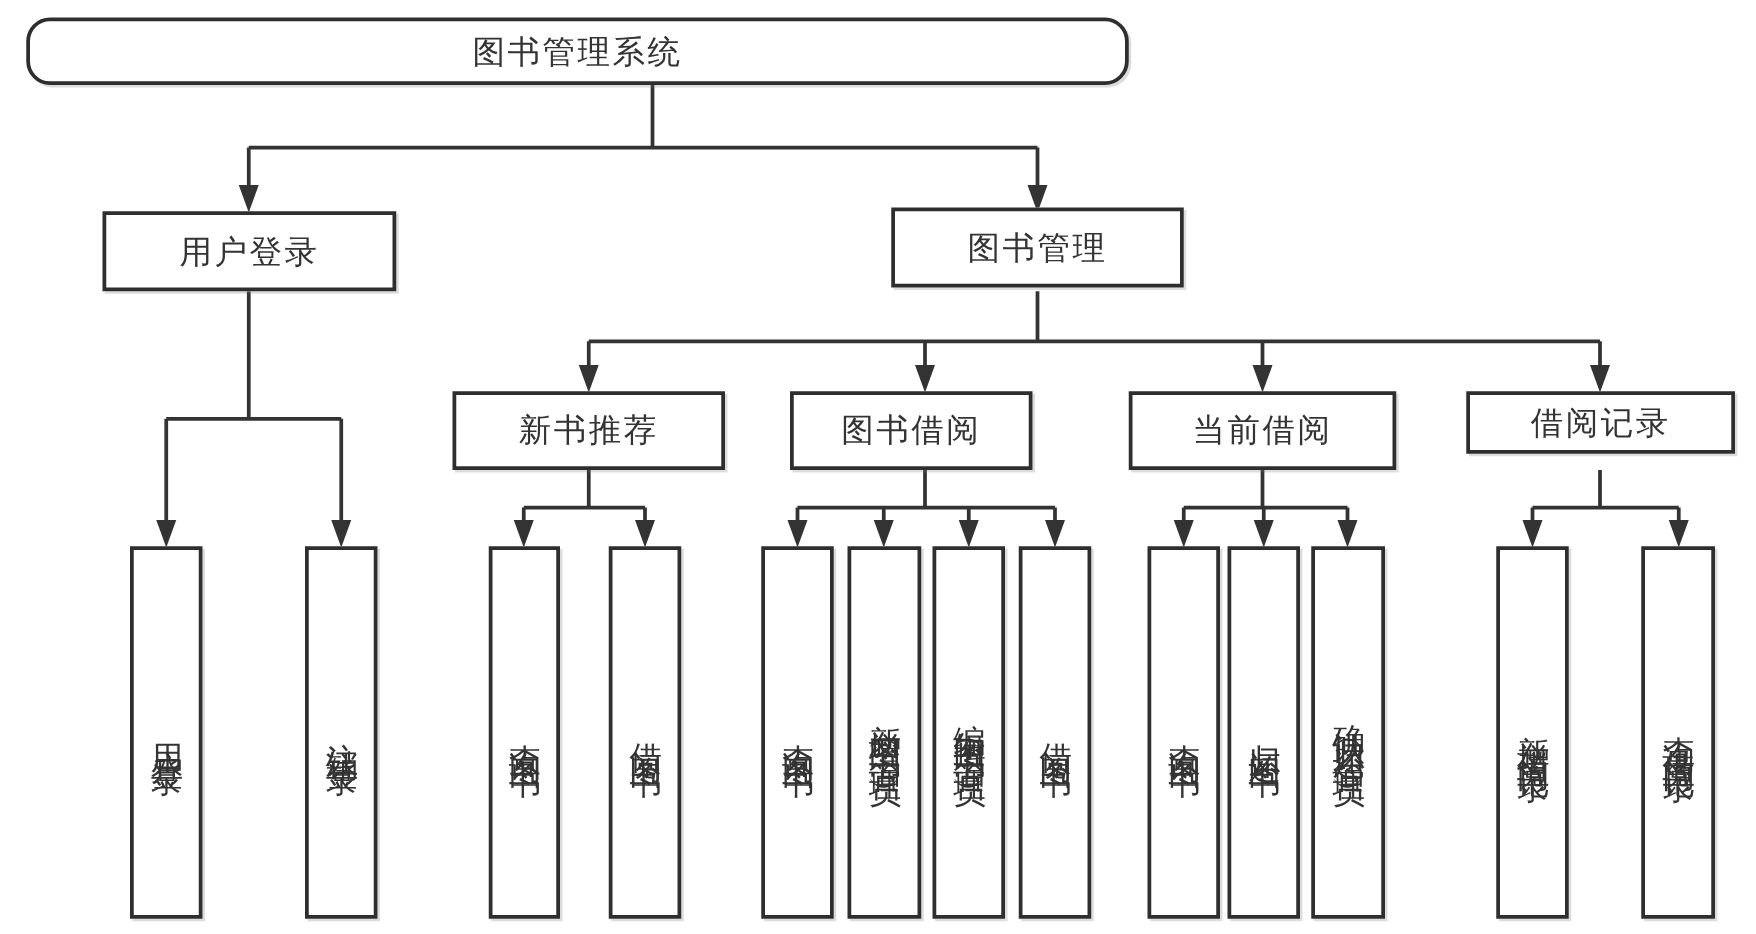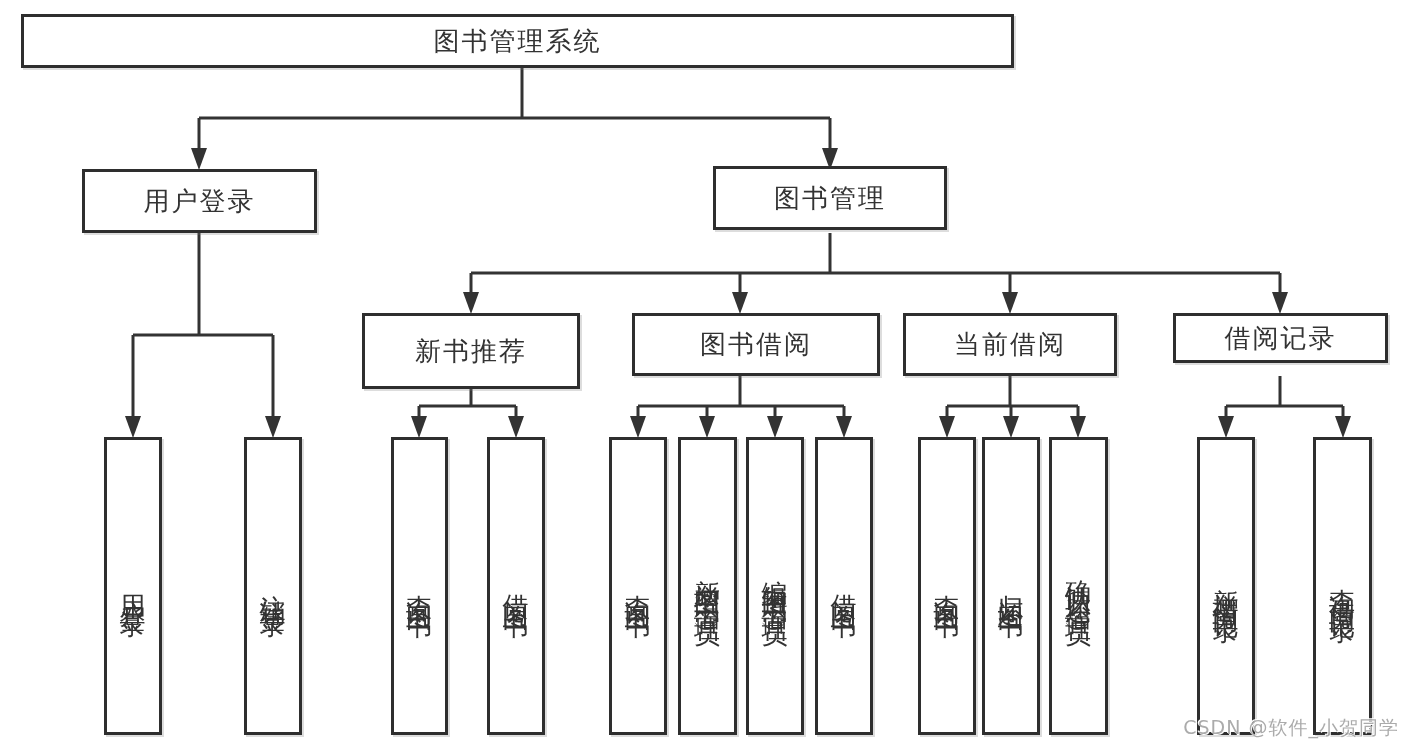--- a/index.html
+++ b/index.html
@@ -107,33 +107,33 @@
       <line x1="1078" y1="406" x2="1078" y2="419" stroke="#333333" stroke-width="3"></line>
       <polygon points="1070,416 1086,416 1078,438" fill="#333333"></polygon>
       <line x1="1280" y1="376" x2="1280" y2="406" stroke="#333333" stroke-width="3"></line>
       <line x1="1226" y1="406" x2="1343" y2="406" stroke="#333333" stroke-width="3"></line>
       <line x1="1226" y1="406" x2="1226" y2="419" stroke="#333333" stroke-width="3"></line>
       <polygon points="1218,416 1234,416 1226,438" fill="#333333"></polygon>
       <line x1="1343" y1="406" x2="1343" y2="419" stroke="#333333" stroke-width="3"></line>
       <polygon points="1335,416 1351,416 1343,438" fill="#333333"></polygon>
     </svg>
   <div id="nodes-layer">
-      <div class="node horizontal" style="left: 21px; top: 14px; width: 993px; height: 54px;">
+      <div class="node horizontal" style="left: 21px; top: 14px; width: 882px; height: 54px; border-radius: 19px;">
         <span class="label">图书管理系统</span>
       </div>
       <div class="node horizontal" style="left: 82px; top: 169px; width: 235px; height: 64px;">
         <span class="label">用户登录</span>
       </div>
       <div class="node horizontal" style="left: 713px; top: 166px; width: 234px; height: 64px;">
         <span class="label">图书管理</span>
       </div>
-      <div class="node horizontal" style="left: 362px; top: 313px; width: 218px; height: 76px;">
+      <div class="node horizontal" style="left: 362px; top: 313px; width: 218px; height: 63px;">
         <span class="label">新书推荐</span>
       </div>
-      <div class="node horizontal" style="left: 632px; top: 313px; width: 248px; height: 63px;">
+      <div class="node horizontal" style="left: 632px; top: 313px; width: 194px; height: 63px;">
         <span class="label">图书借阅</span>
       </div>
       <div class="node horizontal" style="left: 903px; top: 313px; width: 214px; height: 63px; justify-content: center;">
         <span class="label">当前借阅</span>
       </div>
       <div class="node horizontal" style="left: 1173px; top: 313px; width: 215px; height: 50px;">
         <span class="label">借阅记录</span>
       </div>
       <div class="node vertical" style="left: 104px; top: 437px; width: 58px; height: 298px;">
         <span class="label">用户登录</span>
@@ -168,14 +168,13 @@
       <div class="node vertical" style="left: 1049px; top: 437px; width: 59px; height: 298px;">
         <span class="label">确认归还（管理员）</span>
       </div>
       <div class="node vertical" style="left: 1197px; top: 437px; width: 58px; height: 298px;">
         <span class="label">新增借阅记录</span>
       </div>
       <div class="node vertical" style="left: 1313px; top: 437px; width: 59px; height: 298px;">
         <span class="label">查询借阅记录</span>
       </div>
     </div>
-  <div class="watermark">CSDN @软件_小贺同学</div>
 </div>
 
 </body></html>

